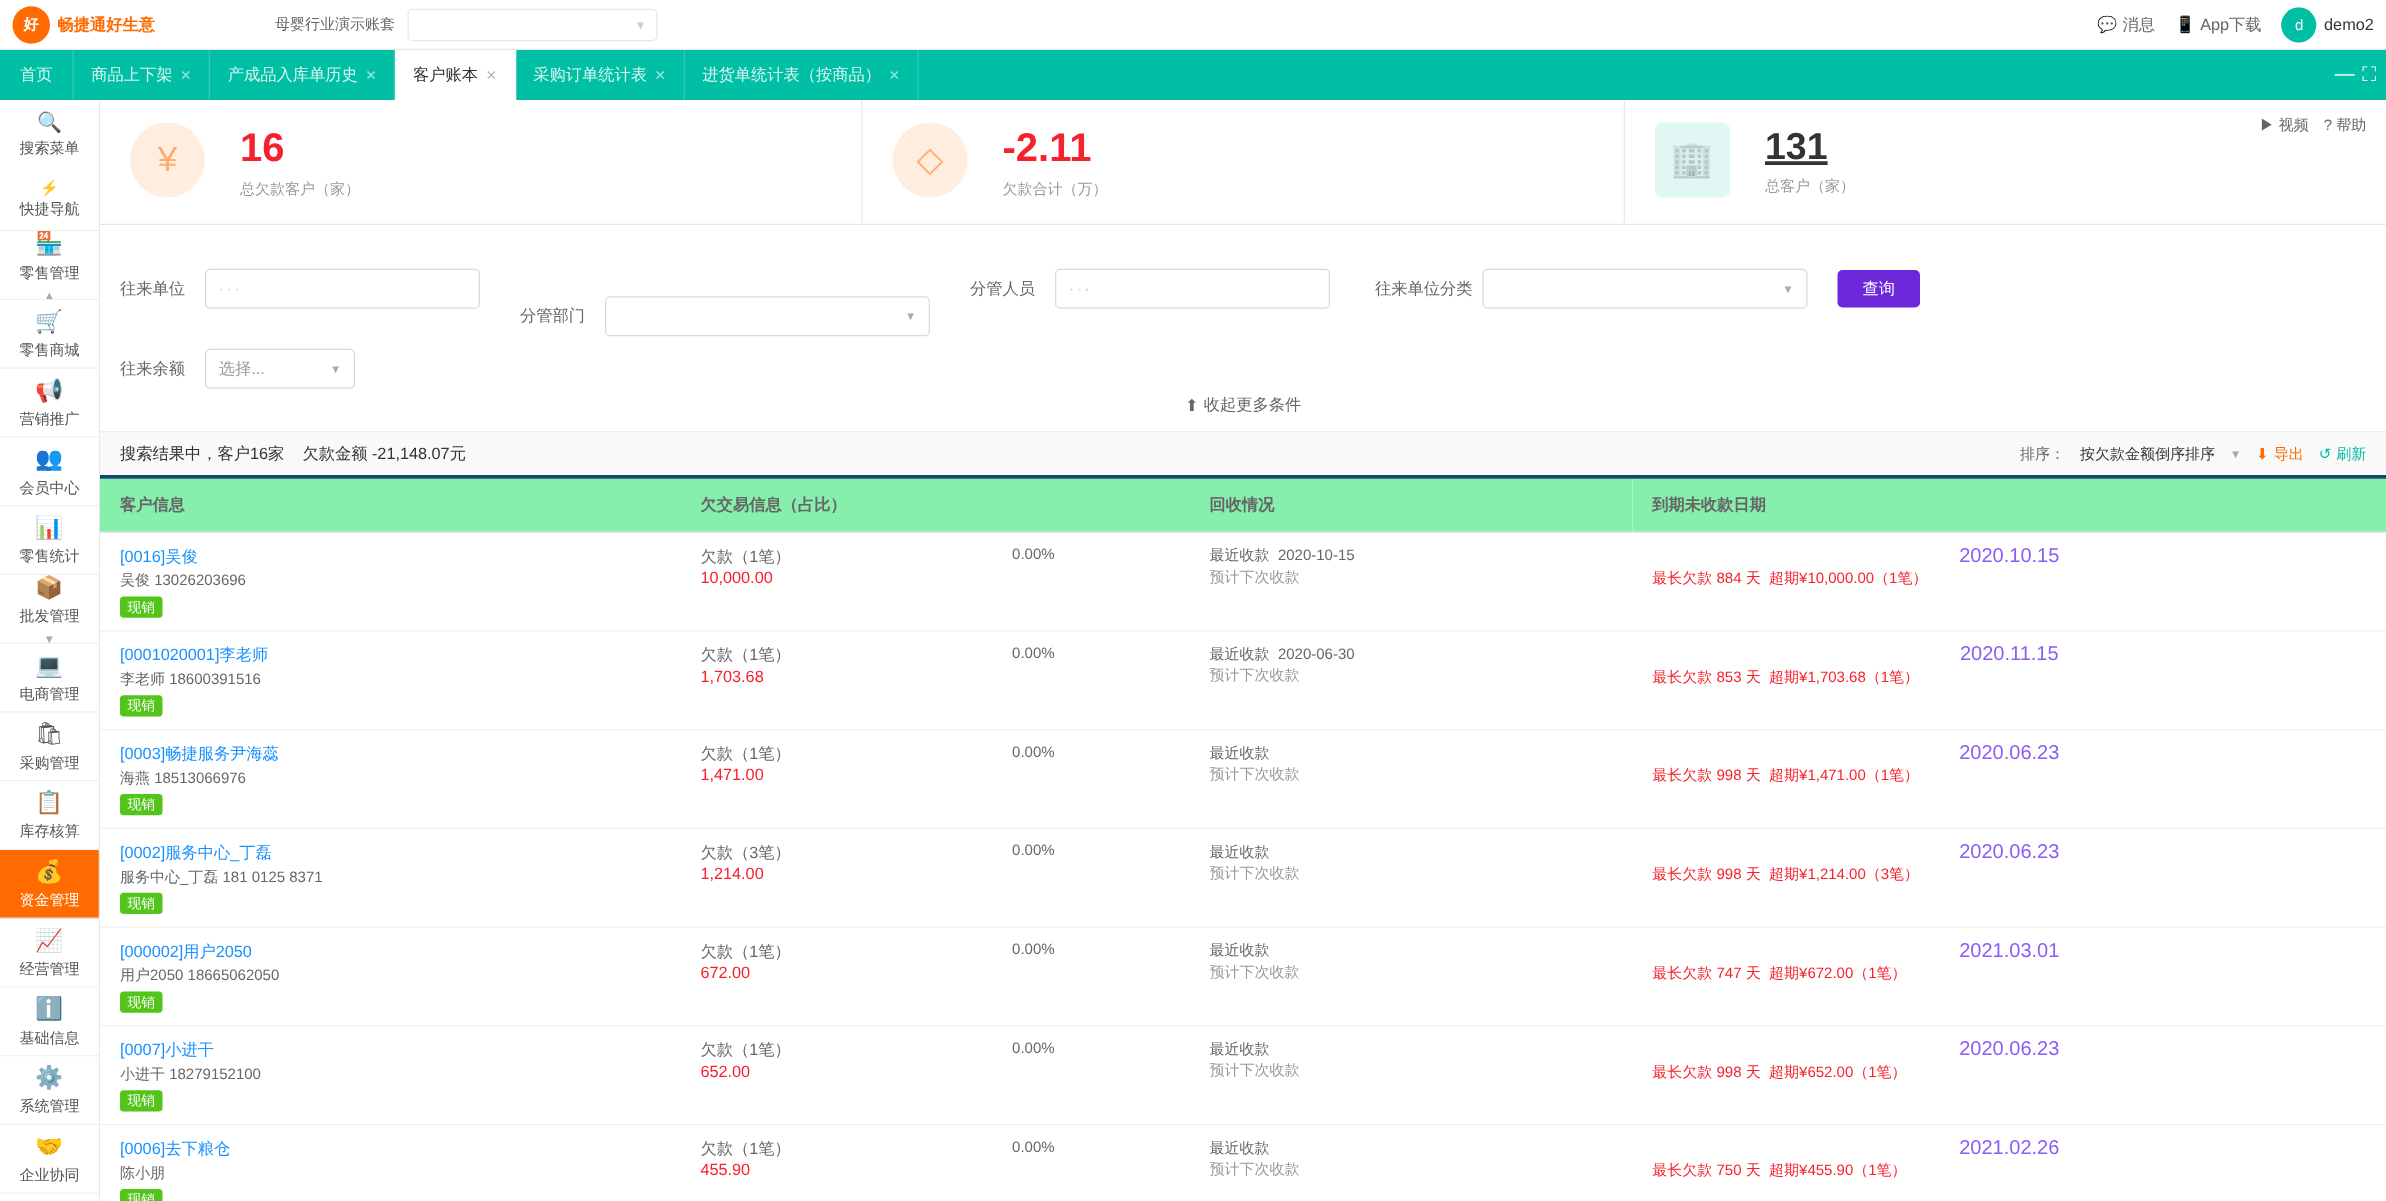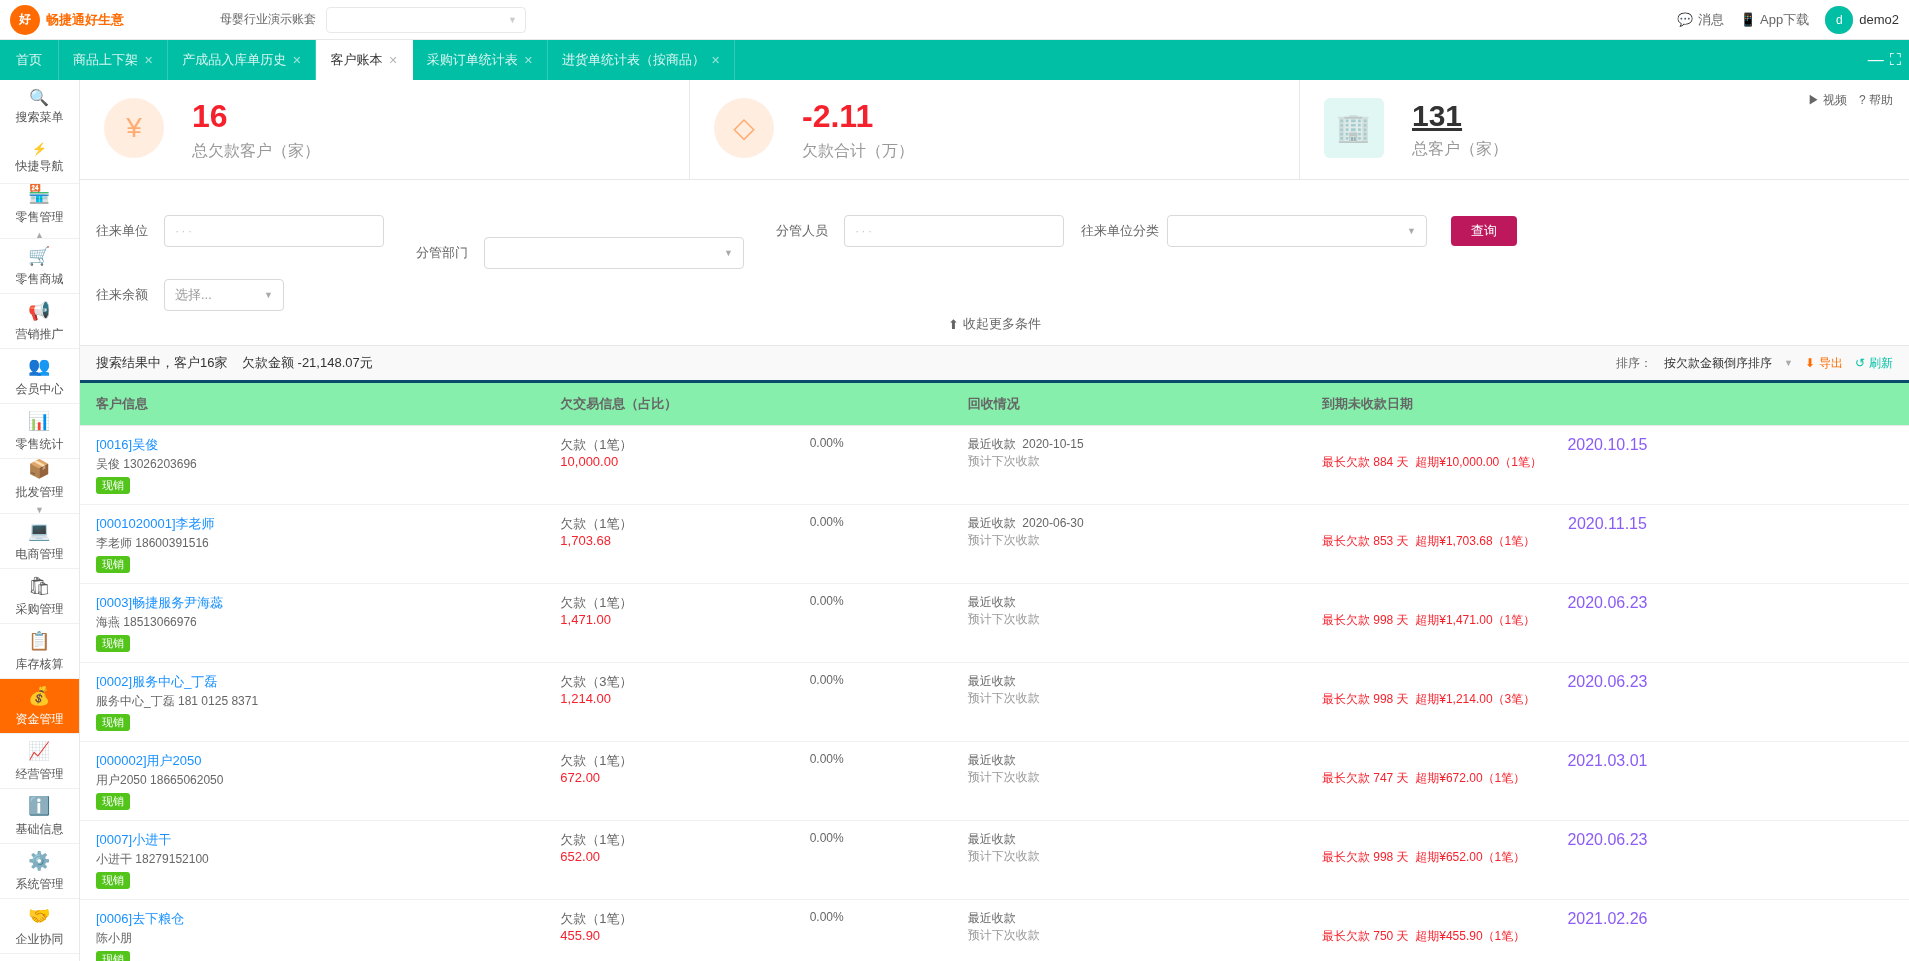--- a/index.html
+++ b/index.html
@@ -41,34 +41,34 @@
     
     .content-area { flex: 1; display: flex; flex-direction: column; overflow: hidden; background: #f5f5f5; }
 
     
     .stats-row { display: flex; background: #fff; border-bottom: 1px solid #e8e8e8; min-height: 100px; }
     .stat-card { flex: 1; display: flex; align-items: center; padding: 16px 24px; gap: 16px; border-right: 1px solid #e8e8e8; position: relative; }
     .stat-info { display: flex; flex-direction: column; gap: 6px; }
     .stat-value { font-size: 32px; font-weight: bold; }
     .stat-value.red { color: #f5222d; }
     .stat-value.dark { color: #333; font-weight: 900; }
-    .stat-label { font-size: 16px; color: #999; }
+    .stat-label { font-size: 12px; color: #999; }
     .stat-card-actions { position: absolute; top: 12px; right: 16px; display: flex; gap: 12px; font-size: 12px; color: #666; }
     .stat-card-actions span { cursor: pointer; }
 
     
     .filter-area { background: #fff; padding: 12px 16px; border-bottom: 1px solid #e8e8e8; }
     .filter-row { display: flex; align-items: center; gap: 12px; margin-bottom: 10px; flex-wrap: wrap; }
     .filter-item { display: flex; align-items: center; gap: 8px; }
     .filter-label { color: #666; font-size: 13px; white-space: nowrap; min-width: 60px; }
     .filter-input { border: 1px solid #d9d9d9; border-radius: 4px; padding: 5px 10px; font-size: 13px; min-width: 200px; height: 32px; color: #333; background: #fff; cursor: pointer; display: flex; align-items: center; justify-content: space-between; }
     .filter-select { border: 1px solid #d9d9d9; border-radius: 4px; padding: 5px 10px; font-size: 13px; min-width: 200px; height: 32px; background: #fff; cursor: pointer; display: flex; align-items: center; justify-content: space-between; }
     .filter-row-2 { display: flex; align-items: center; gap: 12px; }
     .filter-balance-select { border: 1px solid #d9d9d9; border-radius: 4px; padding: 5px 10px; font-size: 13px; min-width: 120px; height: 32px; background: #fff; cursor: pointer; display: flex; align-items: center; justify-content: space-between; color: #999; }
-    .btn-search { background: #be185d; color: #fff; border: none; border-radius: 4px; padding: 6px 20px; cursor: pointer; font-size: 13px; height: 30px; }
+    .btn-search { background: #6d28d9; color: #fff; border: none; border-radius: 4px; padding: 6px 20px; cursor: pointer; font-size: 13px; height: 30px; }
     .collapse-btn { display: flex; align-items: center; gap: 4px; color: #666; cursor: pointer; font-size: 13px; justify-content: center; margin-top: 4px; }
 
     
     .result-bar { background: #f9f9f9; padding: 8px 16px; border-bottom: 3px solid #0c4a6e; display: flex; align-items: center; justify-content: space-between; }
     .result-info { font-size: 13px; color: #666; }
     .result-info span { color: #333; }
     .result-actions { display: flex; align-items: center; gap: 12px; font-size: 12px; color: #666; }
     .result-actions .export-btn { color: #ff6b00; cursor: pointer; display: flex; align-items: center; gap: 4px; }
     .result-actions .refresh-btn { color: #00bfa5; cursor: pointer; display: flex; align-items: center; gap: 4px; }
 
@@ -303,21 +303,21 @@
             </div>
           </div>
 
           <div class="filter-item" style="margin-left:20px;">
             <span class="filter-label">分管人员</span>
             <div class="filter-input" style="min-width:220px;">
               <span style="color:#ccc; letter-spacing:2px;">···</span>
             </div>
           </div>
 
-          <div class="filter-item" style="margin-left:5px;align-items:center;">
+          <div class="filter-item" style="margin-left:24px;align-items:center;">
             <span class="filter-label">往来单位分类</span>
             <div class="filter-select" style="min-width:260px;">
               <span></span>
               <span style="font-size:9px; color:#aaa;">▼</span>
             </div>
           </div>
 
           <button class="btn-search" style="margin-left:12px;">查询</button>
         </div>
         <div class="filter-row-2">

